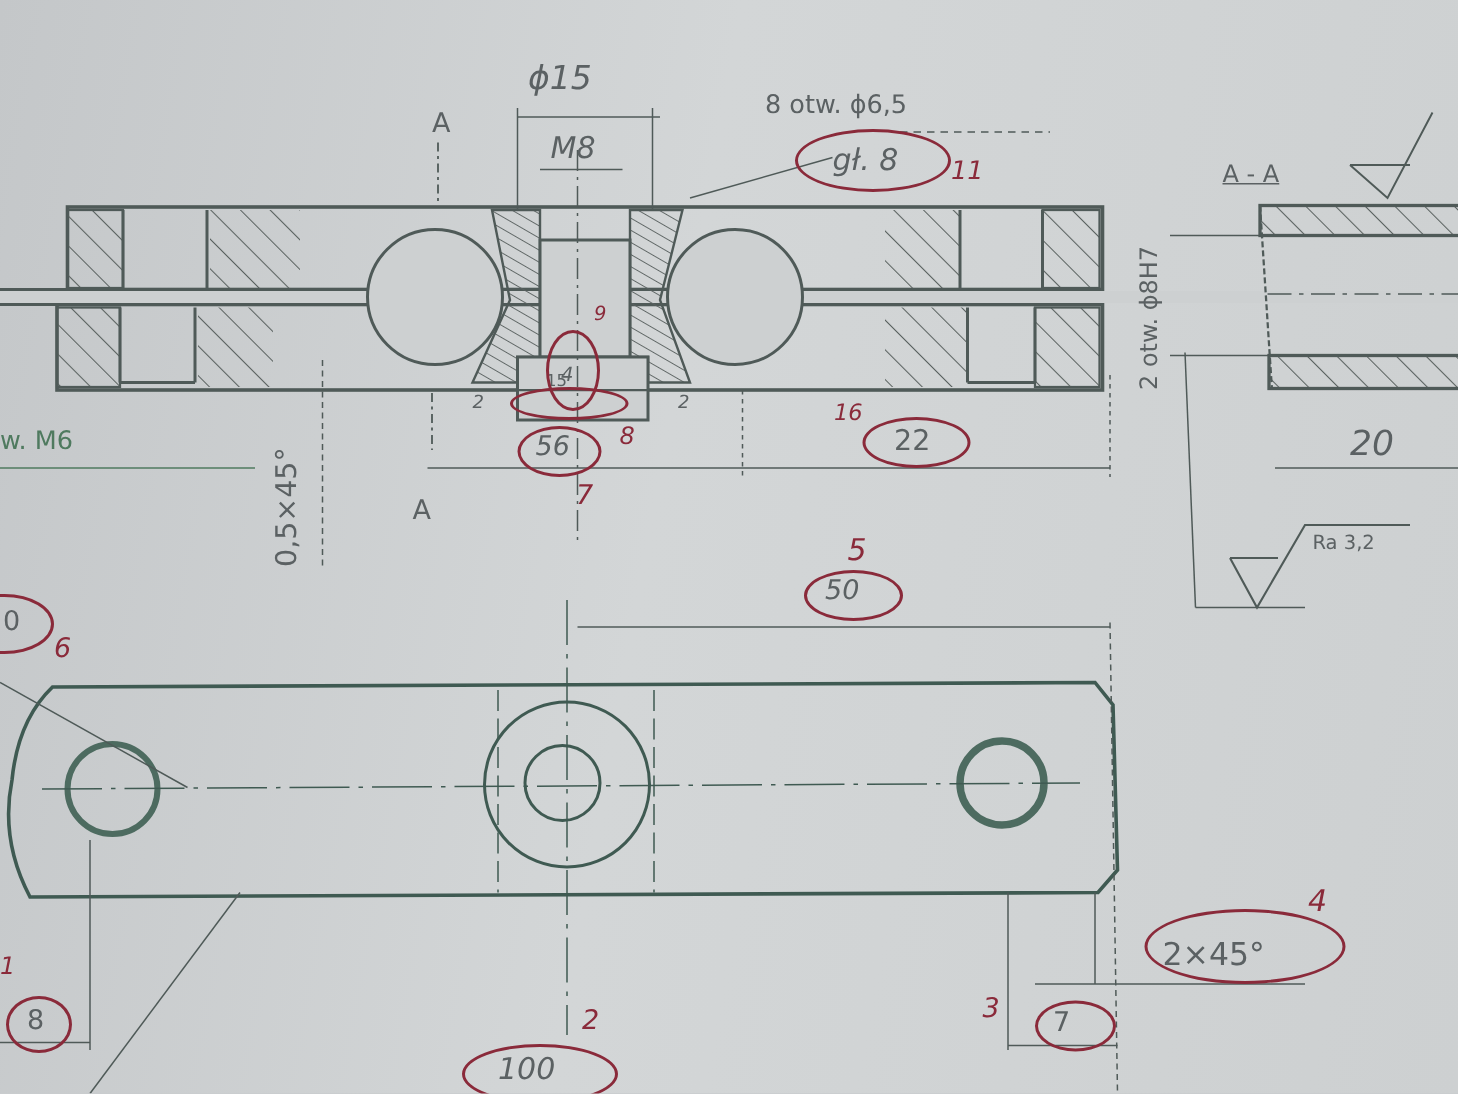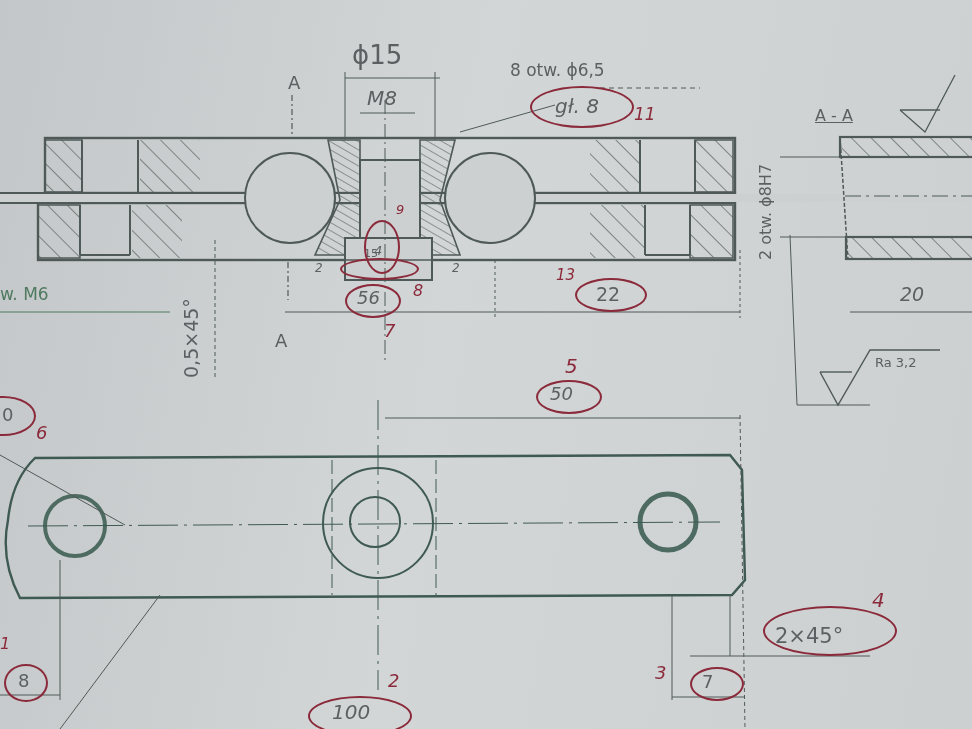--- a/index.html
+++ b/index.html
@@ -124,21 +124,21 @@
     <line x1="0" y1="455" x2="125" y2="525"></line>
     <line x1="672" y1="595" x2="672" y2="700"></line>
     <line x1="672" y1="697" x2="745" y2="697"></line>
     <line x1="690" y1="656" x2="870" y2="656"></line>
     <line x1="730" y1="595" x2="730" y2="656"></line>
   </g>
 </svg>
 
 <span class="lbl" style="left:288px;top:74px;font-size:18px;">A</span>
 <span class="lbl" style="left:275px;top:332px;font-size:18px;">A</span>
-<span class="lbl" style="left:352px;top:42px;font-size:26px;">ϕ15</span>
+<span class="lbl" style="left:352px;top:42px;font-size:22px;font-style:italic;">ϕ15</span>
 <span class="lbl" style="left:367px;top:88px;font-size:20px;font-style:italic;">M8</span>
 <span class="lbl" style="left:510px;top:62px;font-size:17px;">8 otw. ϕ6,5</span>
 <span class="lbl" style="left:555px;top:96px;font-size:20px;font-style:italic;">gł. 8</span>
 <div class="circ" style="left:530px;top:86px;width:100px;height:38px;"></div>
 <span class="lbl red" style="left:634px;top:106px;font-size:17px;">11</span>
 
 <span class="lbl" style="left:0px;top:286px;font-size:17px;color:#4f7a5f;">w. M6</span>
 <span class="lbl vert" style="left:182px;top:378px;font-size:19px;">0,5×45°</span>
 
 <span class="lbl" style="left:357px;top:289px;font-size:18px;font-style:italic;">56</span>
@@ -150,25 +150,25 @@
 
 <span class="lbl" style="left:596px;top:285px;font-size:19px;">22</span>
 <div class="circ" style="left:575px;top:278px;width:68px;height:30px;"></div>
 
 <span class="lbl" style="left:315px;top:262px;font-size:12px;font-style:italic;">2</span>
 <span class="lbl" style="left:452px;top:262px;font-size:12px;font-style:italic;">2</span>
 
 <span class="lbl red" style="left:396px;top:203px;font-size:13px;">9</span>
 <span class="lbl red" style="left:413px;top:283px;font-size:16px;">8</span>
 <span class="lbl red" style="left:384px;top:322px;font-size:18px;">7</span>
-<span class="lbl red" style="left:556px;top:268px;font-size:15px;">13</span>
+<span class="lbl red" style="left:556px;top:268px;font-size:15px;">16</span>
 
 <span class="lbl" style="left:815px;top:96px;font-size:16px;text-decoration:underline;margin-top:12px;">A - A</span>
 <span class="lbl vert" style="left:758px;top:260px;font-size:16px;">2 otw. ϕ8H7</span>
-<span class="lbl" style="left:900px;top:285px;font-size:19px;font-style:italic;">20</span>
+<span class="lbl" style="left:900px;top:285px;font-size:23px;font-style:italic;">20</span>
 <span class="lbl" style="left:875px;top:356px;font-size:13px;">Ra 3,2</span>
 
 <span class="lbl red" style="left:565px;top:356px;font-size:20px;">5</span>
 <span class="lbl" style="left:550px;top:385px;font-size:18px;font-style:italic;">50</span>
 <div class="circ" style="left:536px;top:380px;width:62px;height:30px;"></div>
 
 <span class="lbl" style="left:2px;top:406px;font-size:18px;">0</span>
 <div class="circ" style="left:-30px;top:396px;width:62px;height:36px;"></div>
 <span class="lbl red" style="left:36px;top:424px;font-size:18px;">6</span>
 

